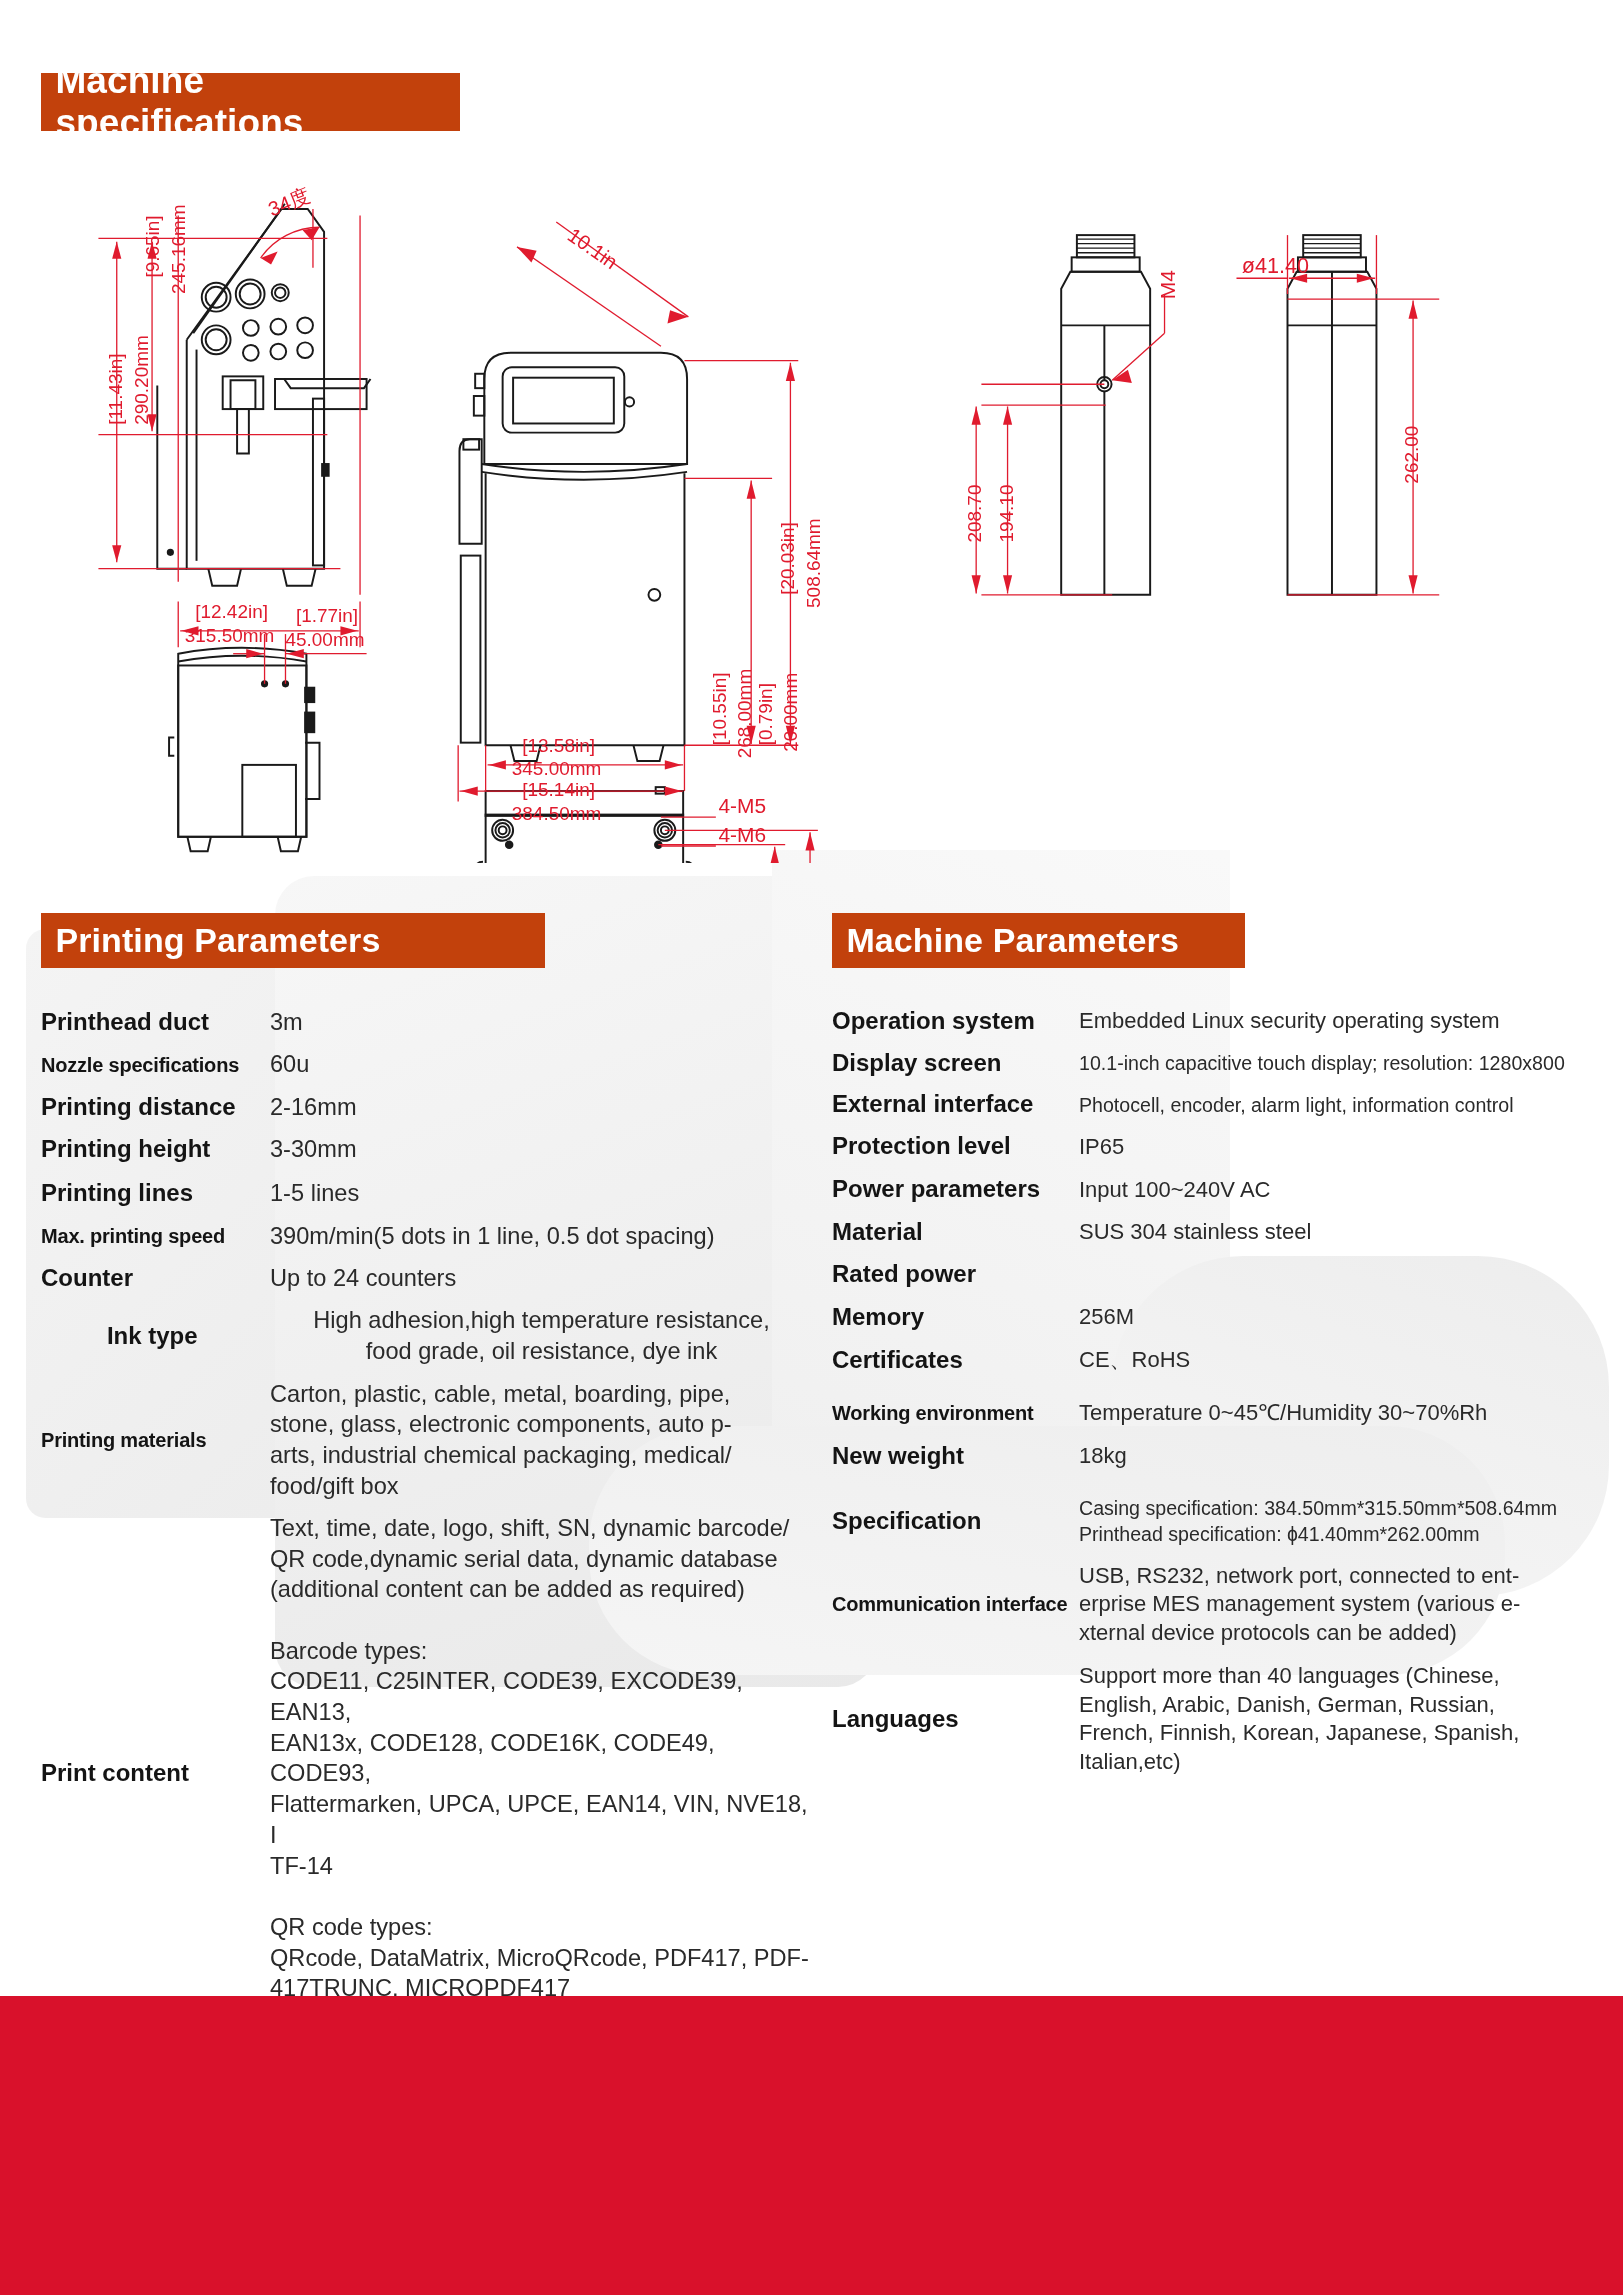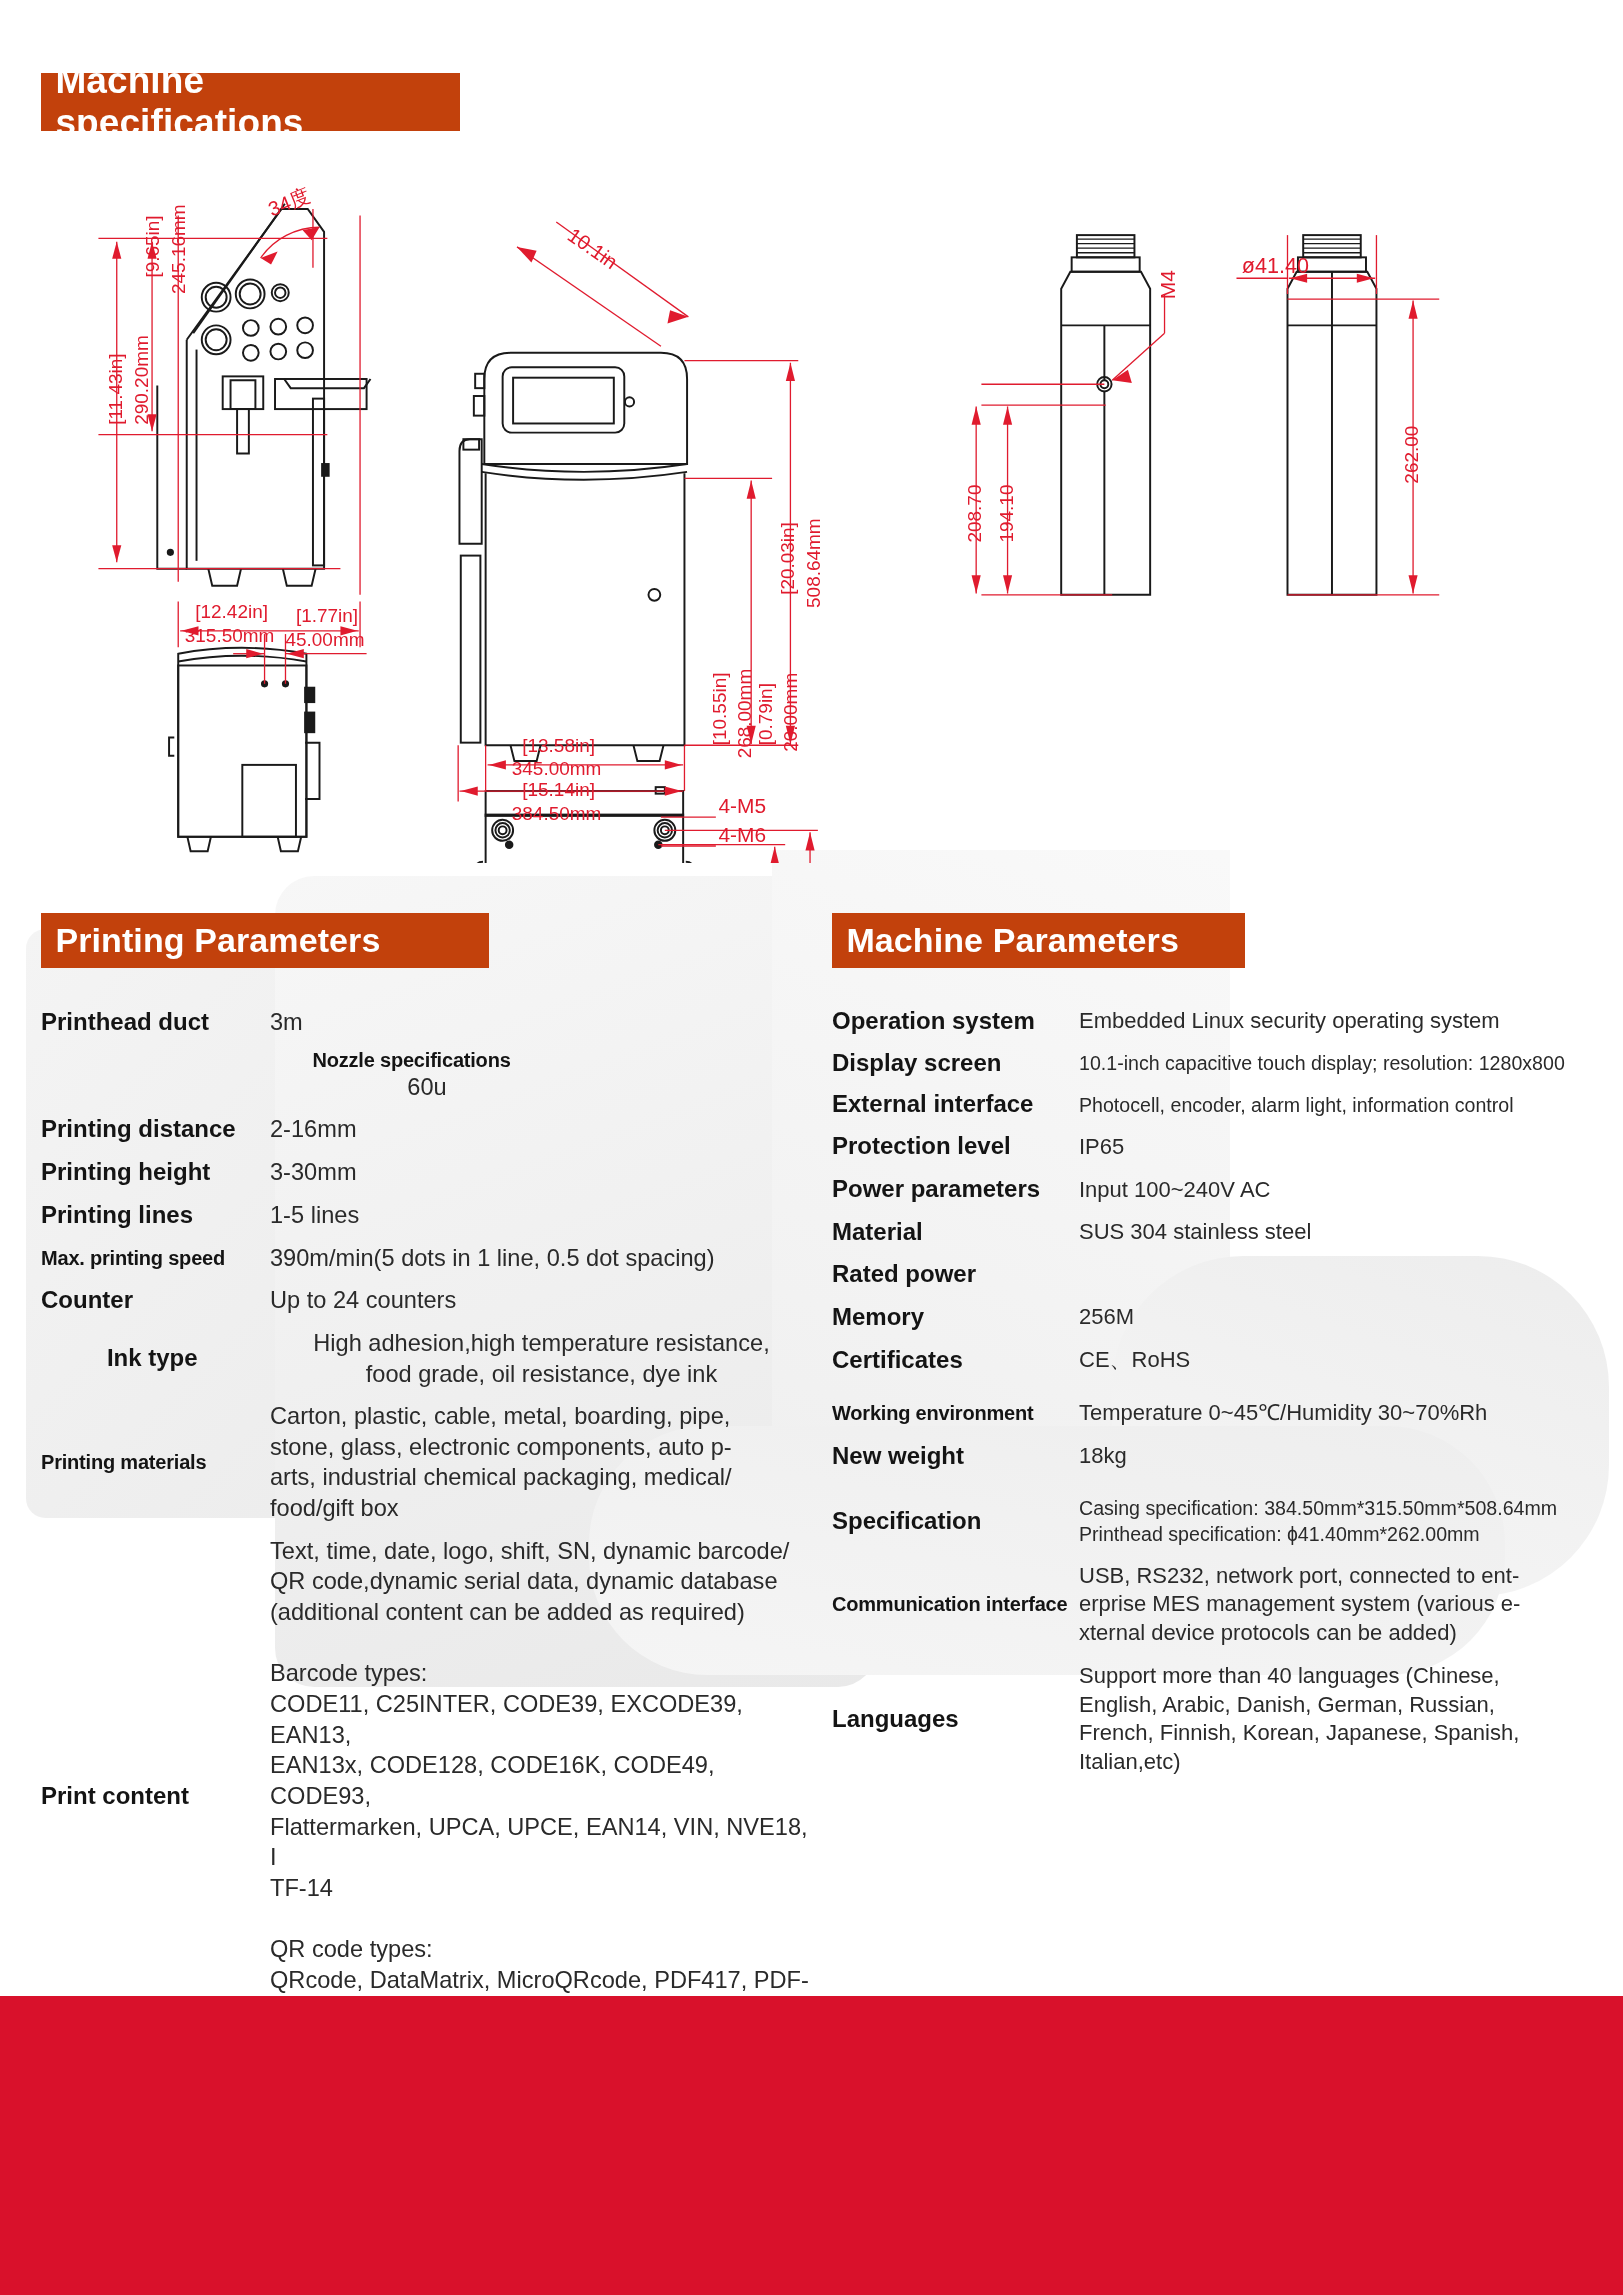--- a/index.html
+++ b/index.html
@@ -6,21 +6,21 @@
   body{width:1624px;height:2295px;font-family:"Liberation Sans",sans-serif;position:relative;overflow:hidden;}
 
   
   .banner{
     position:absolute;background:#c2410c;color:#fff;
     font-weight:bold;letter-spacing:0.1px;
     display:flex;align-items:center;
     padding:0 14.4px;box-sizing:border-box;
   }
   #banner-machine-spec{left:41px;top:73px;width:419px;height:58px;font-size:37px;}
-  #banner-printing-params{left:41px;top:913px;width:448px;height:55px;font-size:34px;}
+  #banner-printing-params{left:41px;top:913px;width:504px;height:55px;font-size:34px;}
   #banner-machine-params{left:832px;top:913px;width:413px;height:55px;font-size:34px;}
 
   
   #drawings{position:absolute;left:0;top:137px;width:1624px;height:726px;}
   #drawings svg{display:block;}
 
   
   #bg-ghost{
     position:absolute;left:0;top:850px;width:1624px;height:1099px;
     overflow:hidden;z-index:0;pointer-events:none;
@@ -413,21 +413,21 @@
     <text transform="translate(2168,530) rotate(-90)">262.00</text>
   </g>
 </svg>
 </div>
 
 <div class="spec-table" id="table-printing">
     <div class="spec-row" style="margin-bottom: 11.8px;">
       <div class="spec-key">Printhead duct</div>
       <div class="spec-val">3m</div>
     </div>
-    <div class="spec-row" style="margin-bottom: 11.8px; flex-direction: column;">
+    <div class="spec-row" style="margin-bottom: 11.8px;">
       <div class="spec-key cond">Nozzle specifications</div>
       <div class="spec-val">60u</div>
     </div>
     <div class="spec-row" style="margin-bottom: 11.8px;">
       <div class="spec-key">Printing distance</div>
       <div class="spec-val">2-16mm</div>
     </div>
     <div class="spec-row" style="margin-bottom: 13px;">
       <div class="spec-key">Printing height</div>
       <div class="spec-val">3-30mm</div>

